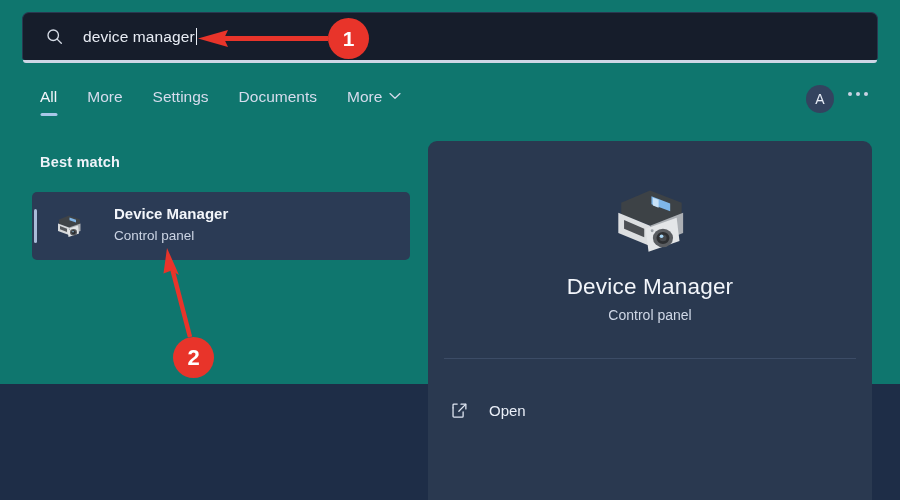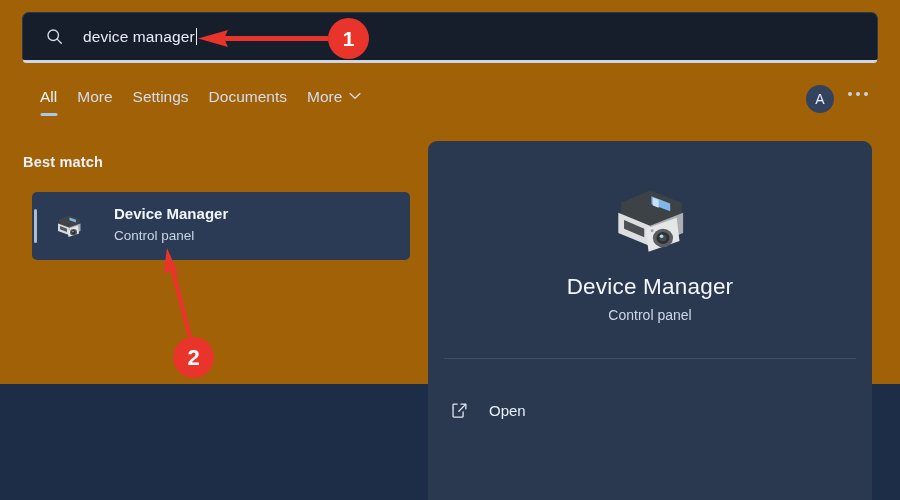--- a/index.html
+++ b/index.html
@@ -2,21 +2,21 @@
 <html><head>
 <meta charset="utf-8">
 <style>
   * { margin:0; padding:0; box-sizing:border-box; }
   html, body {
     width:900px; height:500px;
     background:#1e2d47;
     font-family:"Liberation Sans", sans-serif;
     overflow:hidden;
   }
-  #root { position:relative; width:900px; height:384px; background:#a16207; }
+  #root { position:relative; width:900px; height:384px; background:#0f766e; }
 
   
   .searchbar-wrap { position:absolute; left:22px; top:12px; width:856px; height:48px; }
   .searchbar {
     position:absolute; inset:0;
     background:#161d2b;
     border-radius:7px 7px 3px 3px;
     display:flex; align-items:center;
     padding-left:22px;
     border:1px solid #2a3850;
@@ -30,21 +30,21 @@
   .search-text {
     color:#e8ecf4; font-size:15.5px; letter-spacing:.1px;
     white-space:nowrap; position:relative;
   }
   .caret {
     display:inline-block; width:1.5px; height:17px; background:#e9edf5;
     vertical-align:-3px; margin-left:1px;
   }
 
   
-  .tabs { position:absolute; left:38px; top:86px; display:flex; align-items:center; gap:16px; }
+  .tabs { position:absolute; left:38px; top:86px; display:flex; align-items:center; gap:26px; }
   .tab { position:relative; padding:2px 2px 12px 2px; cursor:default; }
   .tab-label { color:#d6dced; font-size:15.5px; white-space:nowrap; }
   .tab.active .tab-label { color:#f2f5fa; }
   .tab .tab-underline {
     position:absolute; left:50%; transform:translateX(-50%); bottom:2px;
     width:17px; height:3px; border-radius:2px; background:#a9c7e8; display:none;
   }
   .tab.active .tab-underline { display:block; }
   .chev { display:inline-block; margin-left:7px; vertical-align:2px; }
 
@@ -52,21 +52,21 @@
   .avatar {
     position:absolute; right:66px; top:85px; width:28px; height:28px; border-radius:50%;
     background:#33435f; color:#e7ecf6; font-size:14px;
     display:flex; align-items:center; justify-content:center;
   }
   .more-dots { position:absolute; right:32px; top:92px; display:flex; gap:4px; align-items:center; }
   .more-dots i { width:4px; height:4px; border-radius:50%; background:#c9d2e3; display:block; }
 
   
   .best-match-label {
-    position:absolute; left:23px; top:154px;
+    position:absolute; left:40px; top:154px;
     color:#eef2f8; font-size:14.5px; font-weight:bold; letter-spacing:.2px;
   }
   .result-card {
     position:absolute; left:32px; top:192px; width:378px; height:68px;
     background:#2b3b55; border-radius:5px;
   }
   .result-sel {
     position:absolute; left:2px; top:17px; width:3px; height:34px;
     background:#a9bcd8; border-radius:2px;
   }

